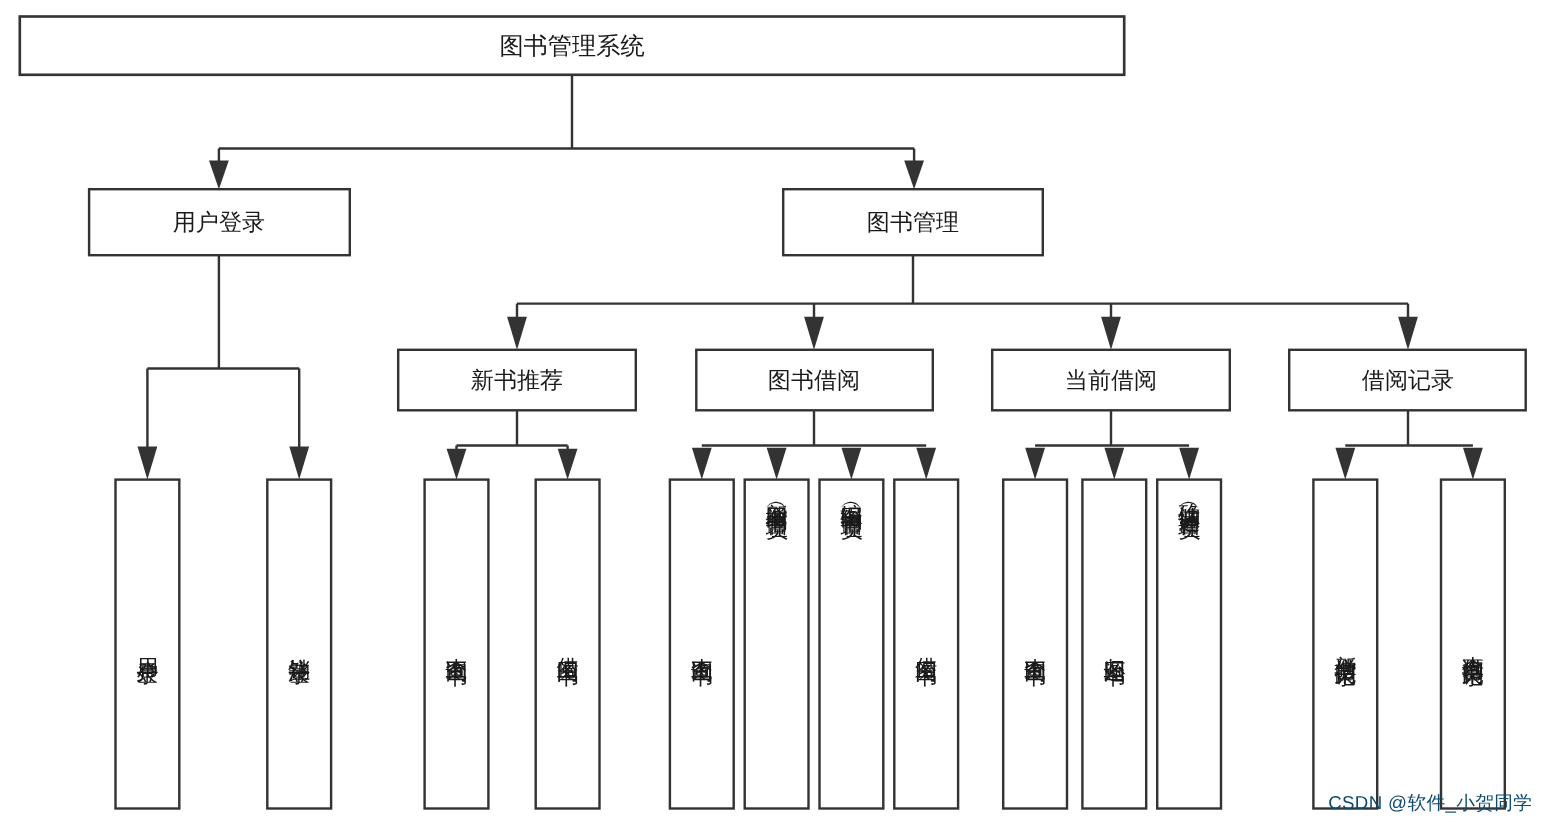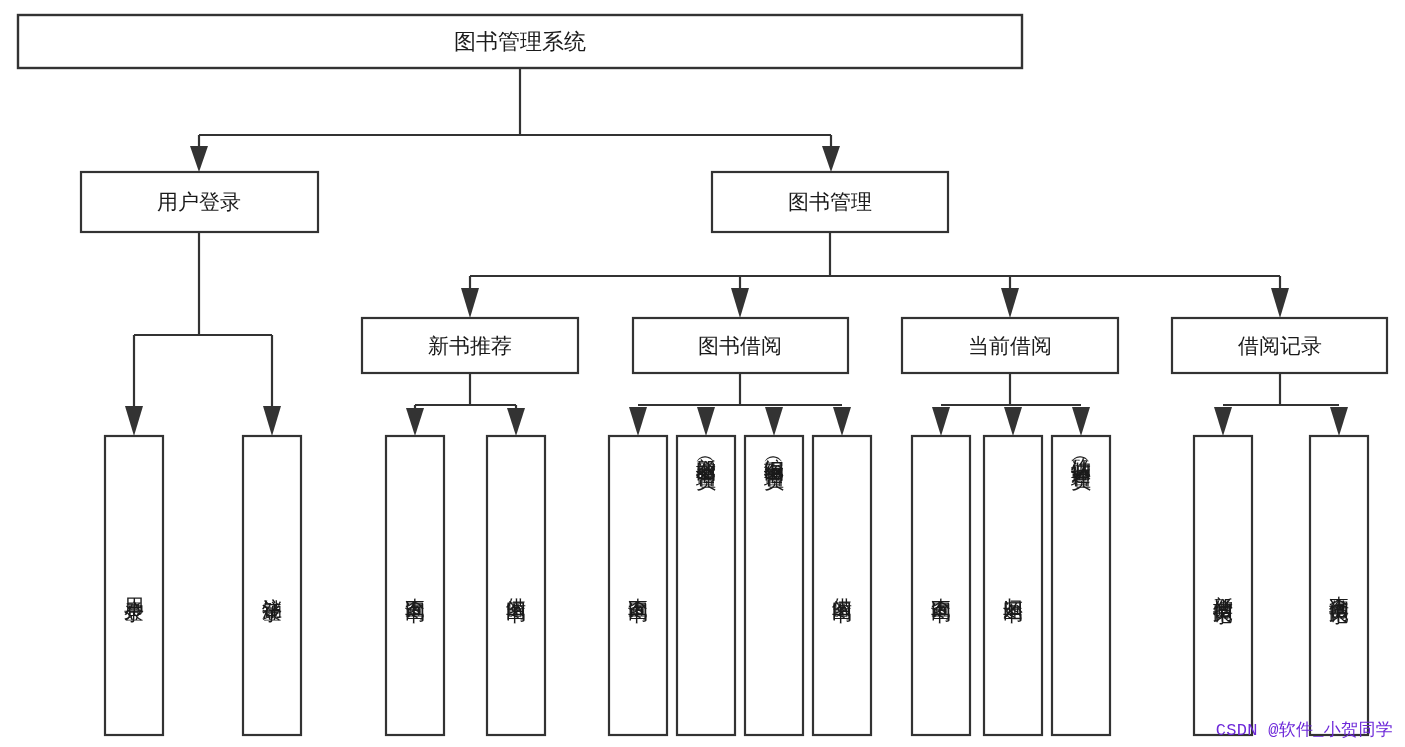--- a/index.html
+++ b/index.html
@@ -74,23 +74,23 @@
     line-height: 1.06;
     color: #1a1a1a;
     letter-spacing: 2px;
     white-space: nowrap;
     text-align: center;
   }
   .watermark {
     position: absolute;
     right: 12px;
     bottom: 6px;
-    font-family: Liberation Mono, monospace;
+    font-family: Liberation Sans, sans-serif;
     font-size: 17px;
-    color: #6d28d9;
+    color: #0c4a6e;
     letter-spacing: 0.3px;
     white-space: nowrap;
     pointer-events: none;
   }
 </style>
 </head>
 <body>
 
 <div id="diagram-root">
 

